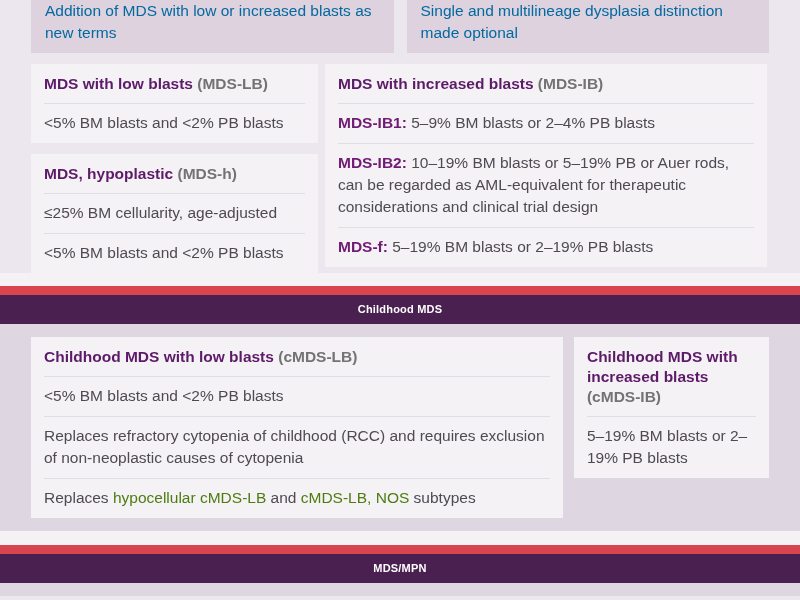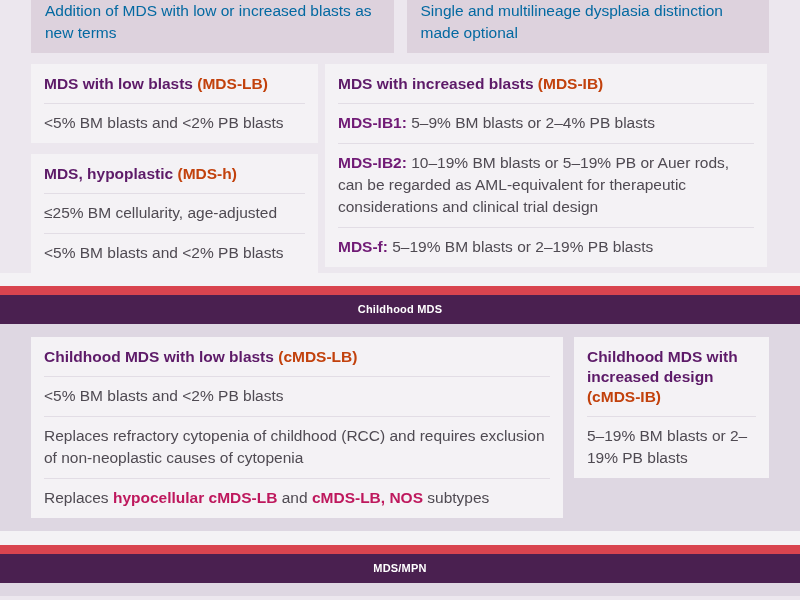--- a/index.html
+++ b/index.html
@@ -87,31 +87,31 @@
   }
   .card + .card { margin-top: 11px; }
 
   .card-title {
     color: #5d1a68;
     font-weight: bold;
     font-size: 15.5px;
     line-height: 1.3;
     padding: 10px 0 9px 0;
   }
-  .card-title .code { color: #c2410c; }
+  .card-title .code { color: #737373; }
 
   .row {
     color: #4f4a52;
     font-size: 15.5px;
     line-height: 1.42;
     padding: 8px 0 9px 0;
     border-top: 1px solid #e2dde5;
   }
   .row .tag  { color: #701a75; font-weight: bold; }
-  .row .hl   { color: #be185d; font-weight: bold; }
+  .row .hl   { color: #4d7c0f; font-weight: normal; }
 
   
   .child-body {
     padding: 13px 31px 13px 31px;
   }
   .child-cols {
     display: flex;
     gap: 11px;
     align-items: flex-start;
   }
@@ -212,21 +212,21 @@
           </div>
           <div class="row">
             <span>Replaces </span><span class="hl">hypocellular cMDS-LB</span><span> and </span><span class="hl">cMDS-LB, NOS</span><span> subtypes</span>
           </div>
         </div>
       </div>
 
       <div class="child-right">
         <div class="card">
           <div class="card-title">
-            <span>Childhood MDS with increased design</span>
+            <span>Childhood MDS with increased blasts</span>
             <span class="code">(cMDS-IB)</span>
           </div>
           <div class="row">
             <span>5–19% BM blasts or 2–19% PB blasts</span>
           </div>
         </div>
       </div>
 
     </div>
   </div>

